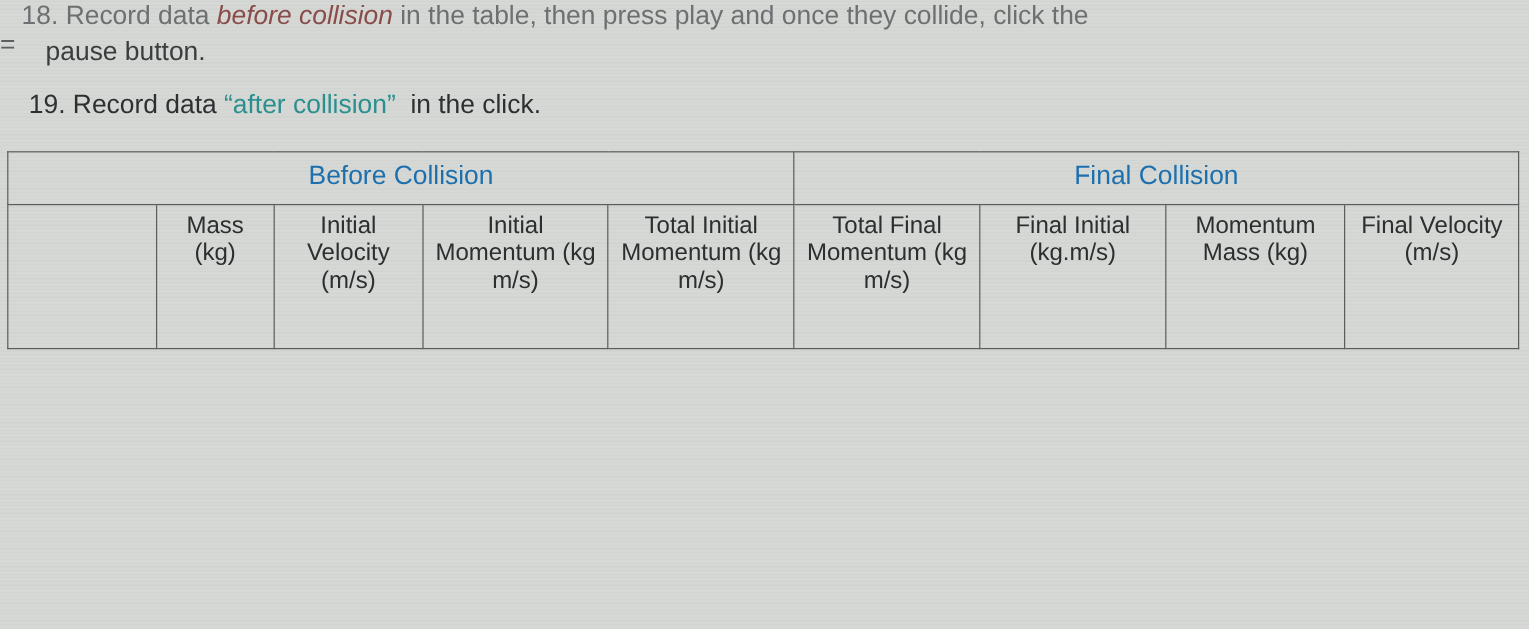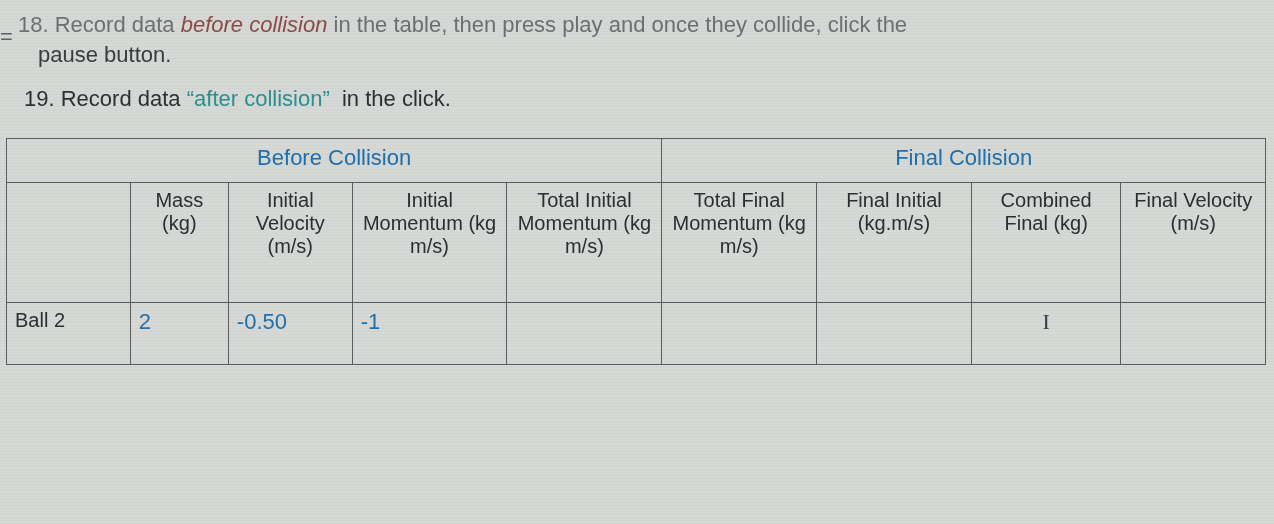--- a/index.html
+++ b/index.html
@@ -13,21 +13,21 @@
   }
   .page {
     width: 1274px;
     height: 524px;
     padding: 0 0 0 0;
     background:
       repeating-linear-gradient(0deg, rgba(0,0,0,0.02) 0 1px, transparent 1px 3px),
       #d5d8d4;
   }
   .topline {
-    padding: 12px 0 0 18px;
+    padding: 0 0 0 18px;
     font-size: 22px;
     line-height: 26px;
     color: #3a3c3e;
   }
   .topline .partial {
     color: #6d6f71;
   }
   .topline .kw-red {
     color: #8a4c4a;
     font-style: italic;
@@ -154,34 +154,21 @@
       </tr>
 
       <tr>
         <th class="colhead"></th>
         <th class="colhead">Mass (kg)</th>
         <th class="colhead">Initial Velocity (m/s)</th>
         <th class="colhead">Initial Momentum (kg m/s)</th>
         <th class="colhead">Total Initial Momentum (kg m/s)</th>
         <th class="colhead">Total Final Momentum (kg m/s)</th>
         <th class="colhead">Final Initial (kg.m/s)</th>
-        <th class="colhead">Combined Final (kg)</th>
+        <th class="colhead">Momentum Mass (kg)</th>
         <th class="colhead">Final Velocity (m/s)</th>
       </tr>
 
 
-      <tr>
-        <td class="rowlabel">Ball 2</td>
-        <td class="cell">2</td>
-        <td class="cell">-0.50</td>
-        <td class="cell">-1</td>
-        <td class="cell"></td>
-        <td class="cell"></td>
-        <td class="cell"></td>
-        <td class="cell" style="text-align:center">
-          <span class="textcur">I</span>
-        </td>
-        <td class="cell"></td>
-      </tr>
     </tbody>
       </table>
   </div>
 </div>
 
 </body></html>

